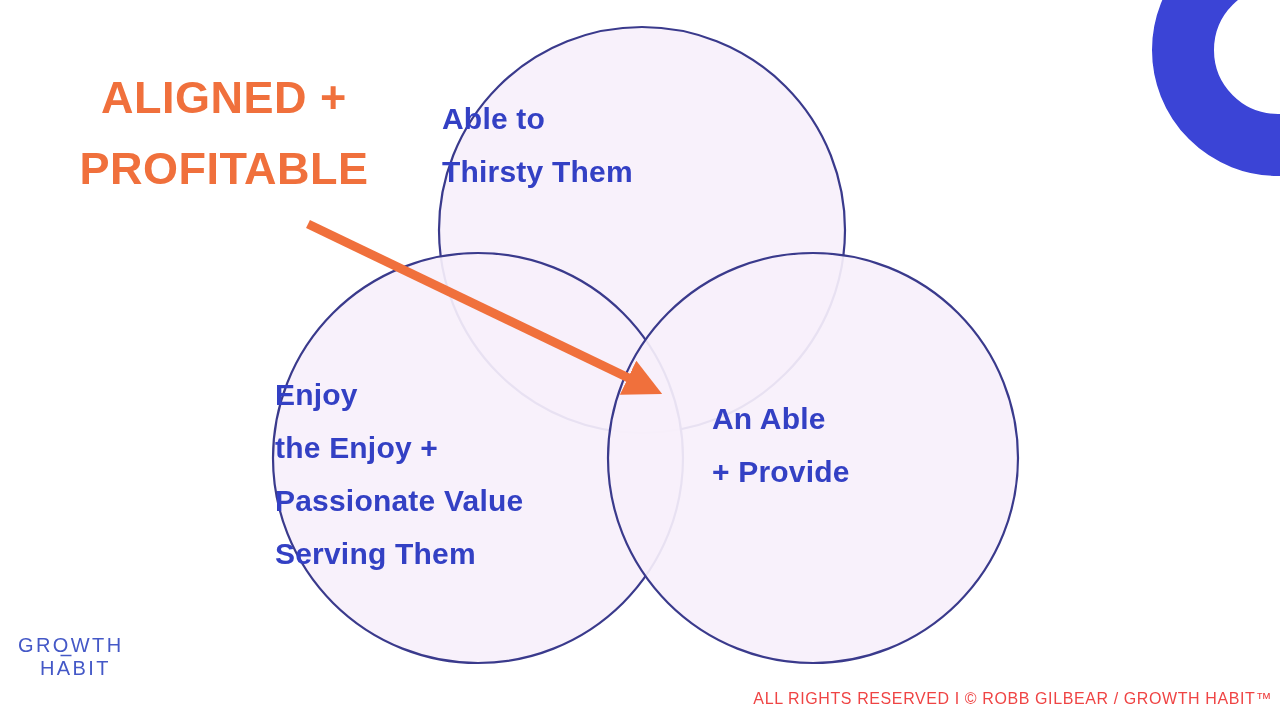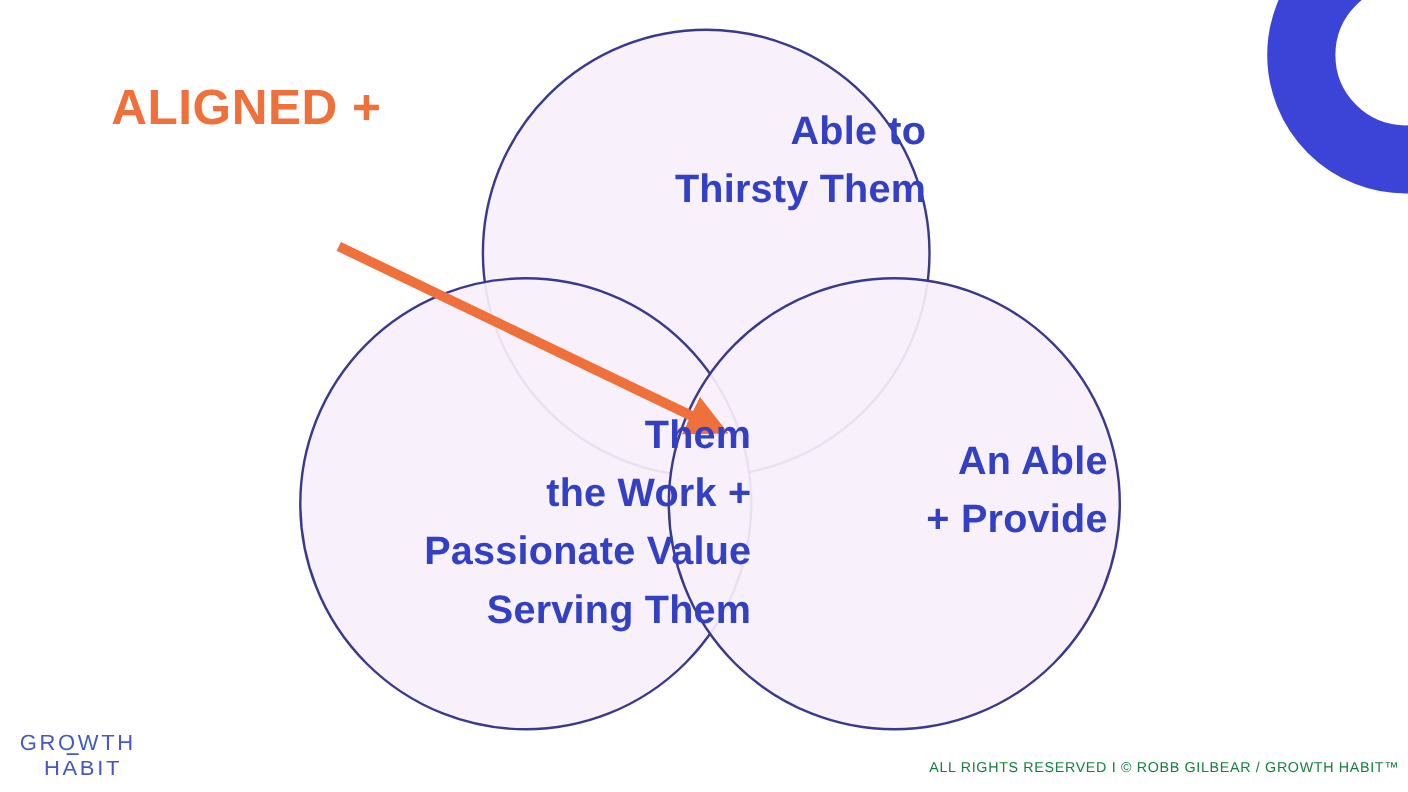--- a/index.html
+++ b/index.html
@@ -57,48 +57,48 @@
     line-height: 71px;
     letter-spacing: 0.5px;
   }
   .headline .hl-line { display: block; white-space: nowrap; }
 
   
   .venn-label {
     position: absolute;
     color: #3340c4;
     font-weight: bold;
-    text-align: right;
+    text-align: left;
     line-height: 53px;
-    font-size: 36px;
+    font-size: 30px;
     letter-spacing: 0.2px;
   }
   .venn-label .vl-line { display: block; white-space: nowrap; }
   #label-top   { left: 442px; top: 92px;  width: 400px; }
   #label-left  { left: 275px; top: 368px; width: 408px; }
   #label-right { left: 712px; top: 392px; width: 295px; }
 
   
   .logo {
     position: absolute;
     left: 18px;
-    top: 663px;
+    top: 633px;
     width: 160px;
     height: 48px;
     color: #3b82f6;
   }
   .logo svg { display: block; }
 
   
   .footer {
     position: absolute;
     right: 8px;
     top: 690px;
-    color: #15803d;
-    font-size: 13px;
+    color: #ef4444;
+    font-size: 16px;
     letter-spacing: 0.6px;
     white-space: nowrap;
   }
 </style>
 </head>
 <body>
 
 <div id="slide">
 
   <div class="ring"></div>
@@ -112,30 +112,31 @@
 
     <circle id="venn-circle-top" cx="642" cy="230" r="203" fill="#f7f0fb" fill-opacity="0.92" stroke="#3a3a8c" stroke-width="2.2"></circle>
     <circle id="venn-circle-left" cx="478" cy="458" r="205" fill="#f7f0fb" fill-opacity="0.92" stroke="#3a3a8c" stroke-width="2.2"></circle>
     <circle id="venn-circle-right" cx="813" cy="458" r="205" fill="#f7f0fb" fill-opacity="0.92" stroke="#3a3a8c" stroke-width="2.2"></circle>
 
     <line id="annotation-arrow" x1="308" y1="224" x2="637" y2="382" stroke="#f0703c" stroke-width="9" stroke-linecap="butt" marker-end="url(#arrowhead)"></line>
   </svg>
 
   <div class="headline">
     <span class="hl-line">ALIGNED +</span>
+    <span class="hl-line">PROFITABLE</span>
   </div>
 
   <div class="venn-label" id="label-top">
     <span class="vl-line">Able to</span>
     <span class="vl-line">Thirsty Them</span>
   </div>
 
   <div class="venn-label" id="label-left">
-    <span class="vl-line">Them</span>
-    <span class="vl-line">the Work +</span>
+    <span class="vl-line">Enjoy</span>
+    <span class="vl-line">the Enjoy +</span>
     <span class="vl-line">Passionate Value</span>
     <span class="vl-line">Serving Them</span>
   </div>
 
   <div class="venn-label" id="label-right">
     <span class="vl-line">An Able</span>
     <span class="vl-line">+ Provide</span>
   </div>
 
   <div class="logo">

